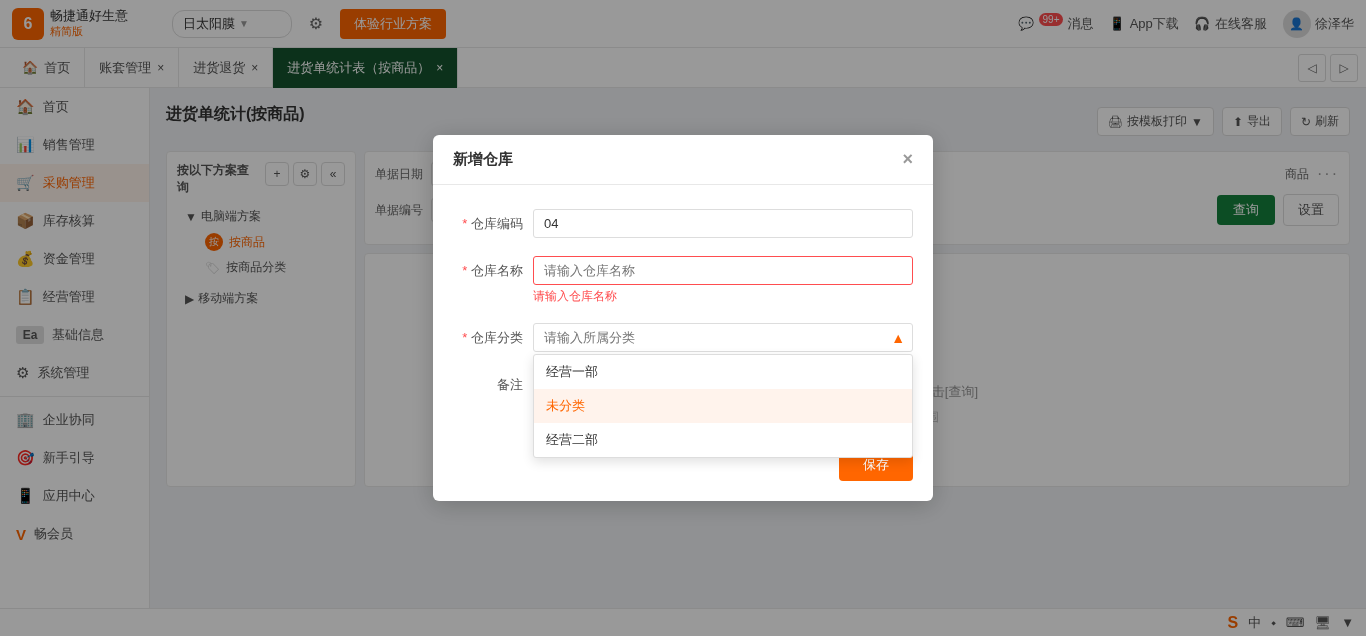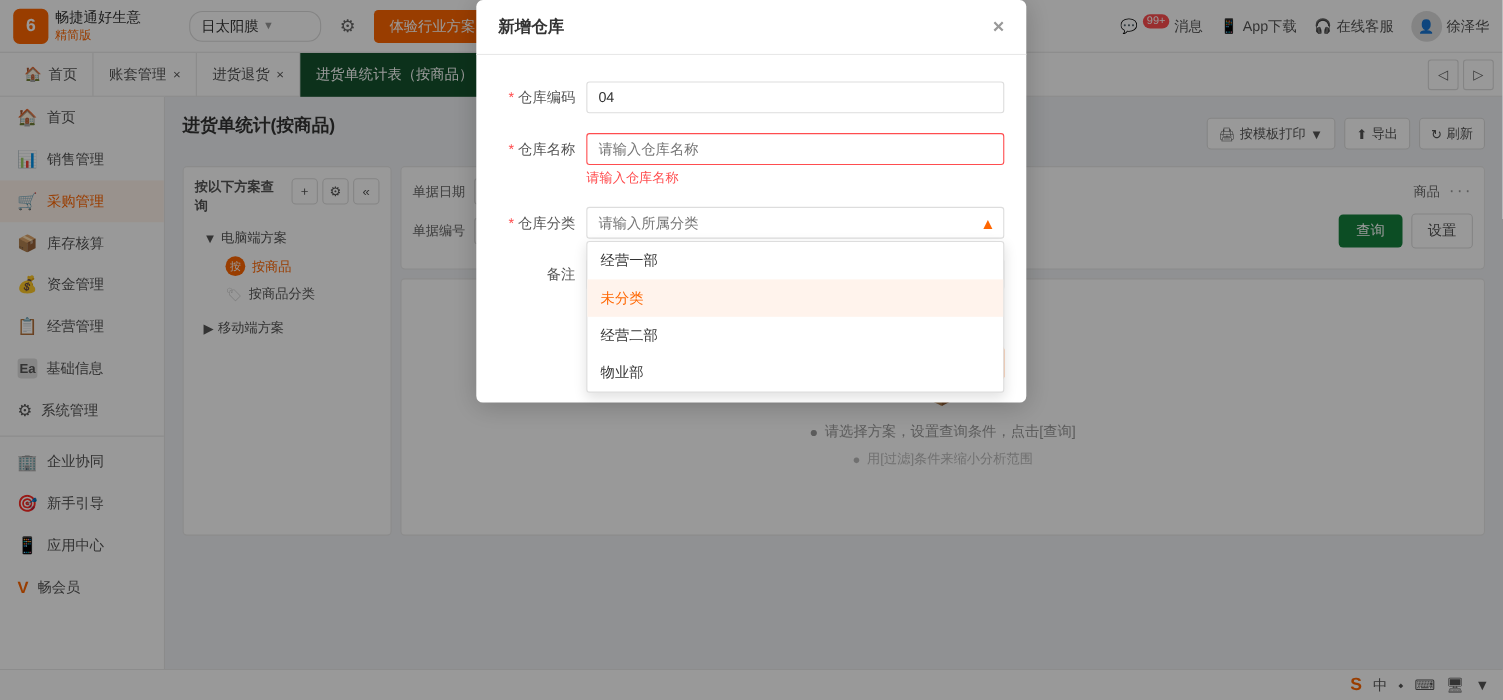--- a/index.html
+++ b/index.html
@@ -193,21 +193,21 @@
       padding: 6px 14px; border-radius: 4px;
       cursor: pointer; font-size: 13px; color: #555;
     }
 
     
     .overlay {
       position: fixed; top: 0; left: 0;
       width: 100%; height: 100%;
       background: rgba(0,0,0,0.4);
       z-index: 100;
-      display: flex; align-items: flex-start; justify-content: center;
+      display: flex; align-items: center; justify-content: center;
     }
 
     
     .modal {
       background: #fff;
       border-radius: 6px;
       width: 500px;
       box-shadow: 0 4px 24px rgba(0,0,0,0.2);
       position: relative;
       overflow: visible;
@@ -411,21 +411,21 @@
     </div>
     <div class="sidebar-item">
       <span class="icon">💰</span>
       <span>资金管理</span>
     </div>
     <div class="sidebar-item">
       <span class="icon">📋</span>
       <span>经营管理</span>
     </div>
     <div class="sidebar-item">
-      <span class="icon" style="font-style:normal;font-size:12px;font-weight:bold;background:#e0e0e0;width:18px;height:18px;display:inline-flex;align-items:center;justify-content:center;border-radius:3px;">Ea</span>
+      <span class="icon" style="font-style:normal;font-size:12px;font-weight:bold;background:#e0e0e0;width:28px;height:18px;display:inline-flex;align-items:center;justify-content:center;border-radius:3px;">Ea</span>
       <span>基础信息</span>
     </div>
     <div class="sidebar-item">
       <span class="icon">⚙</span>
       <span>系统管理</span>
     </div>
     <div class="sidebar-divider"></div>
     <div class="sidebar-item">
       <span class="icon">🏢</span>
       <span>企业协同</span>
@@ -575,21 +575,20 @@
         </div>
         <div class="form-input-wrap select-wrap">
           <input class="select-input" placeholder="请输入所属分类" style="">
           <span class="select-arrow">▲</span>
 
           
           <div class="dropdown-list">
             <div class="dropdown-item">经营一部</div>
             <div class="dropdown-item selected">未分类</div>
             <div class="dropdown-item">经营二部</div>
-            <div class="dropdown-item">物业部</div>
           </div>
         </div>
       </div>
 
       <div class="form-row">
         <div class="form-label">备注</div>
         <div class="form-input-wrap">
           <input class="form-input" style="">
         </div>
       </div>

